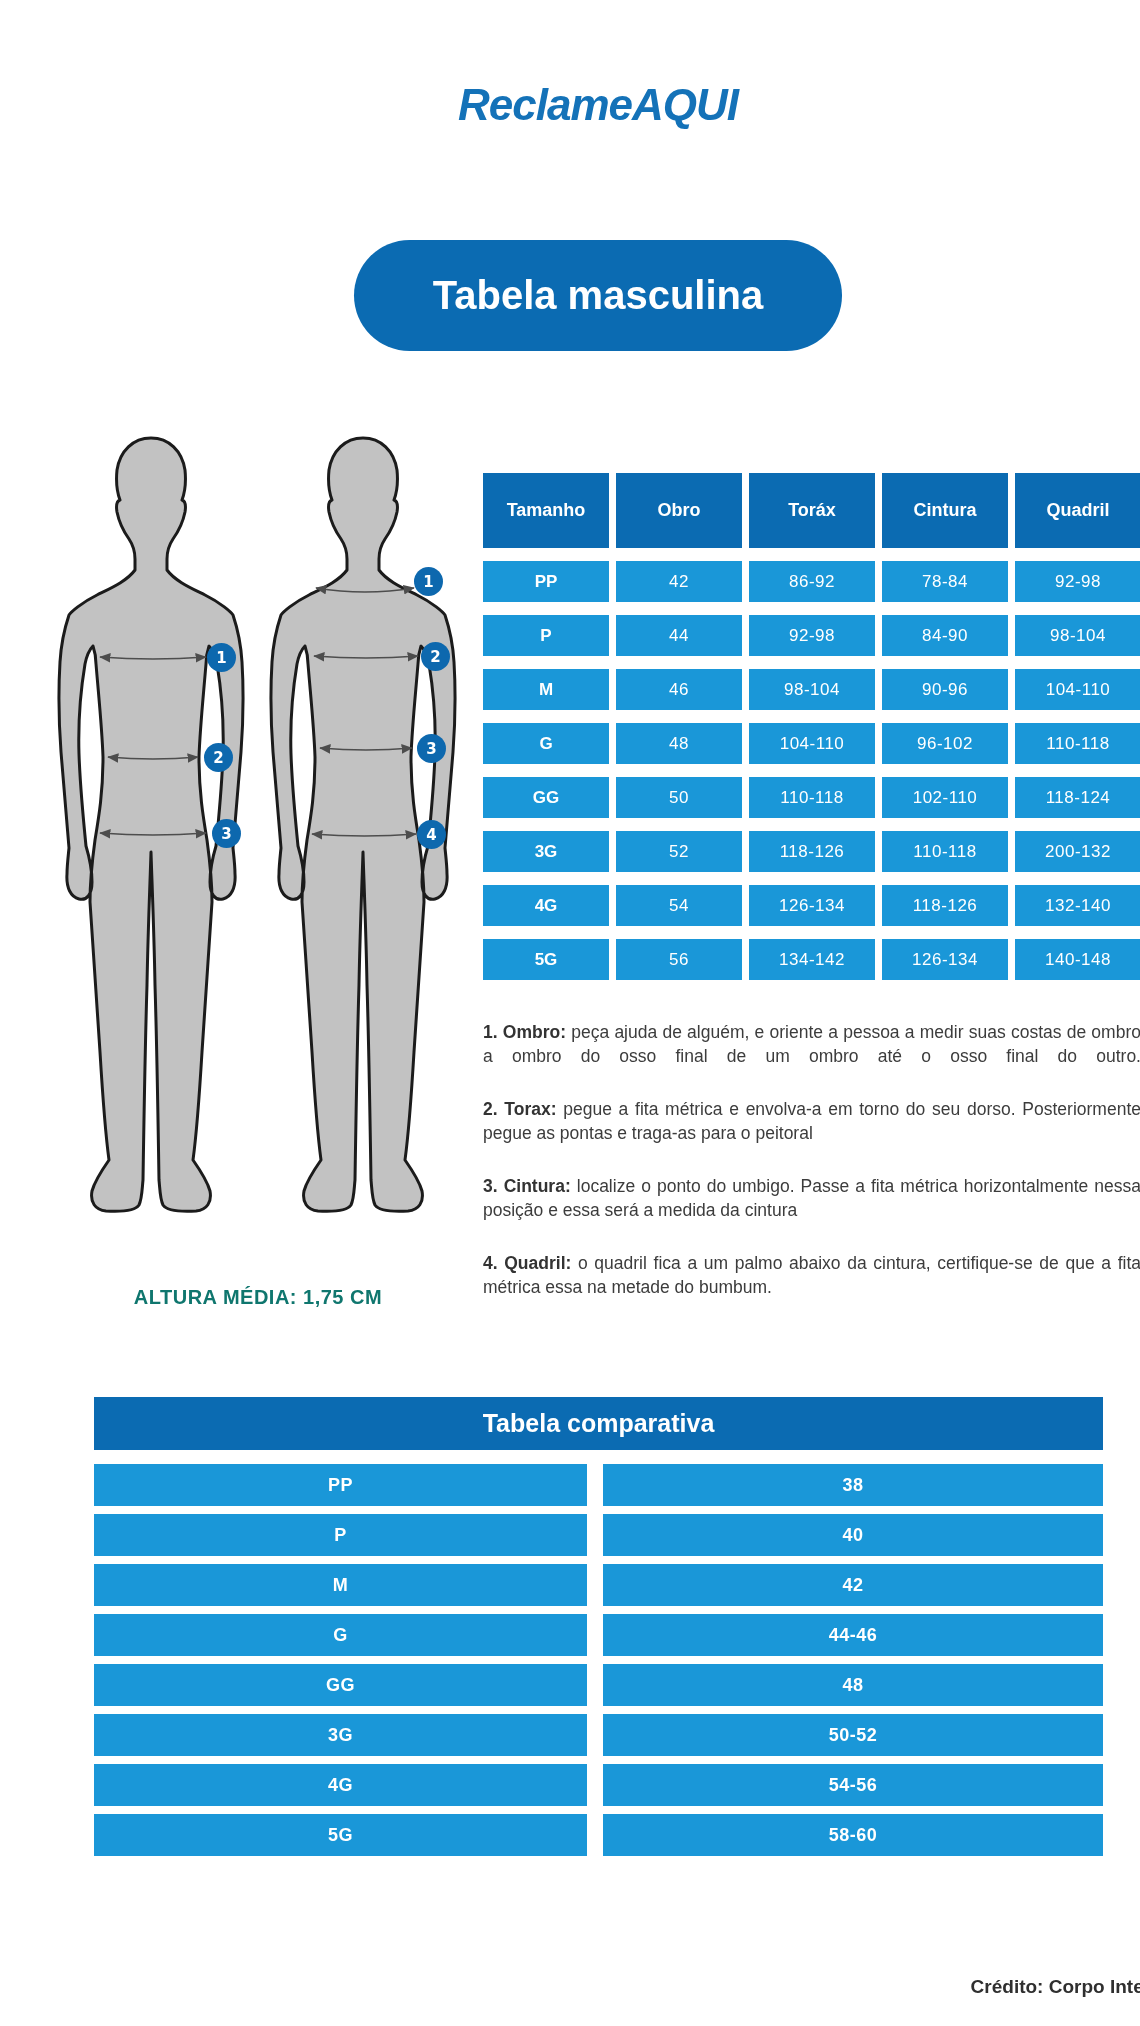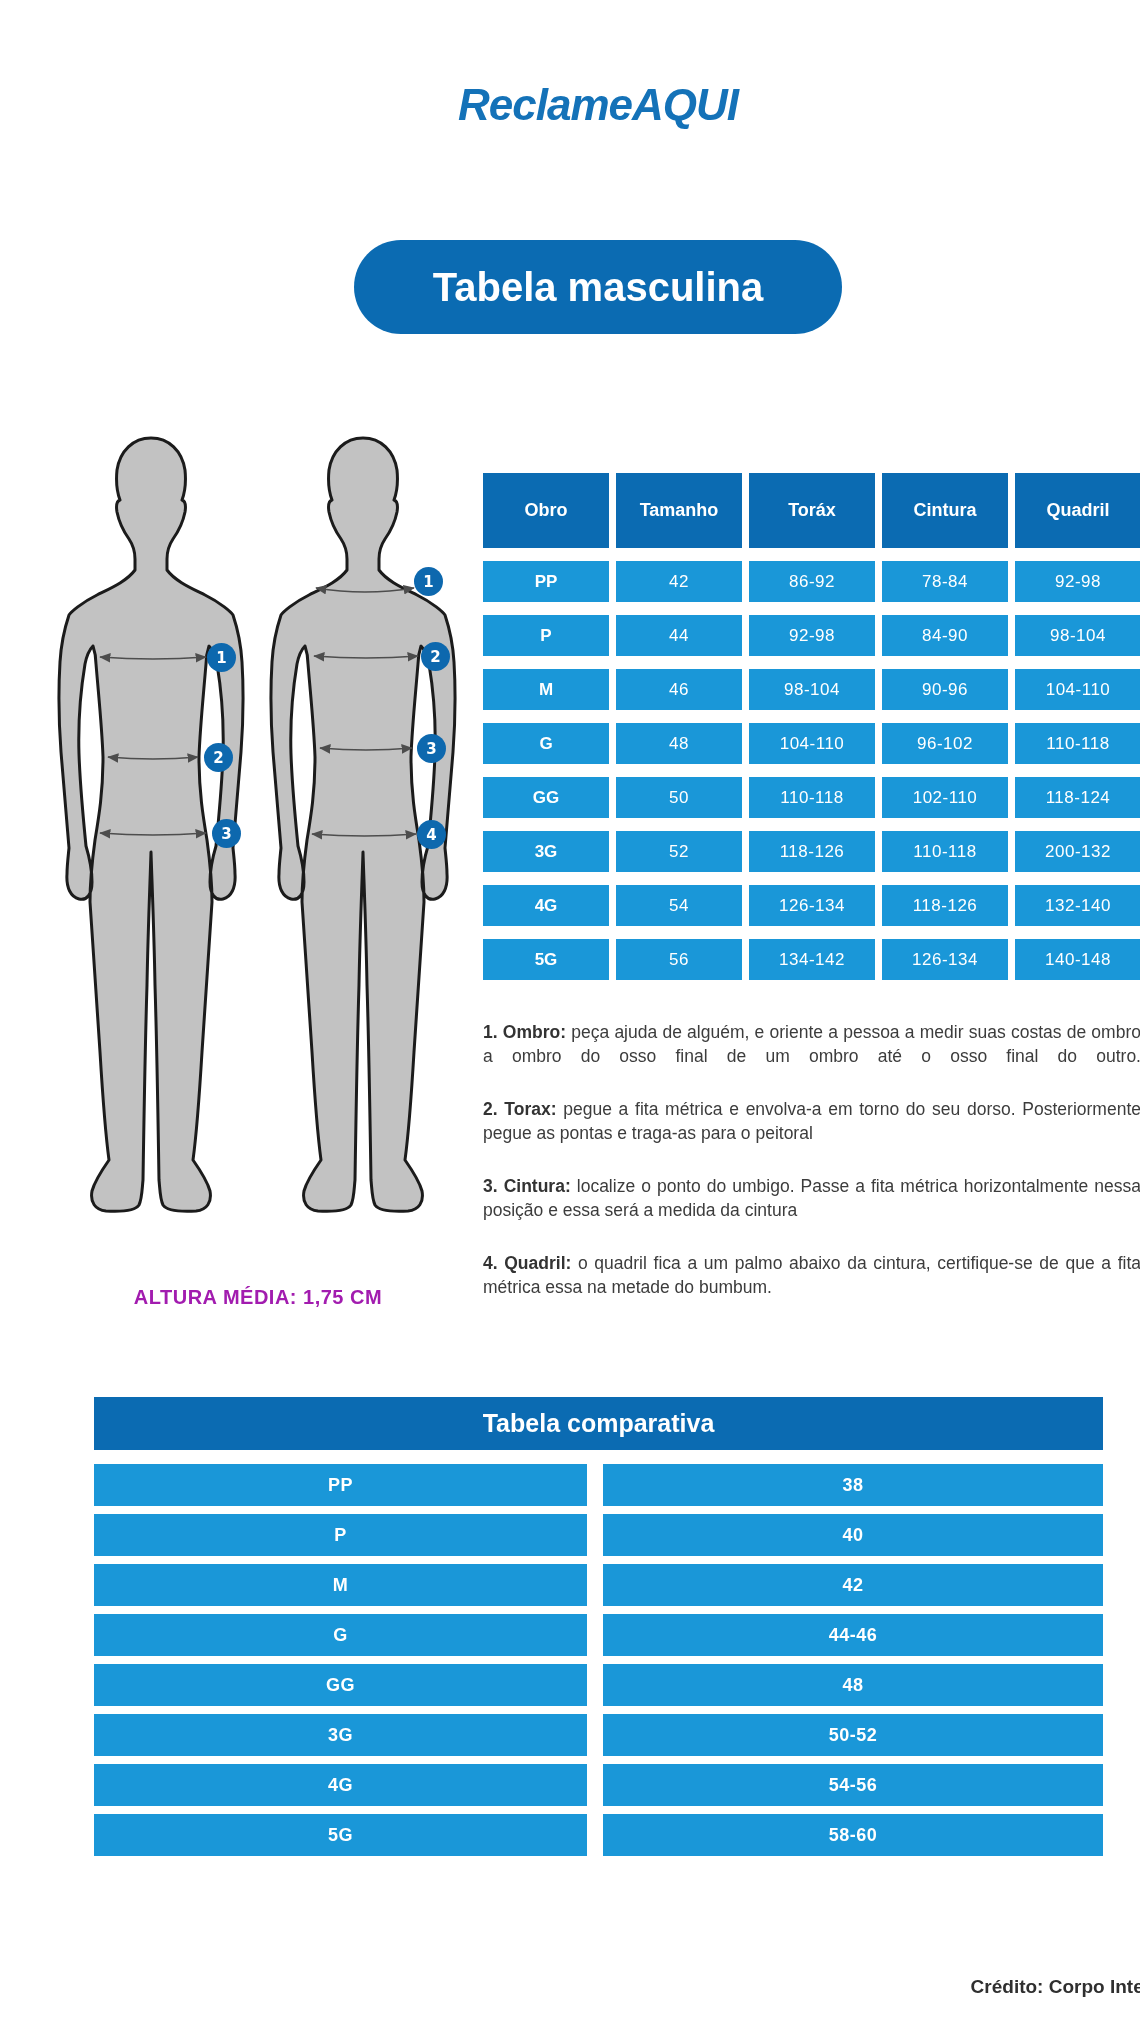--- a/index.html
+++ b/index.html
@@ -9,36 +9,36 @@
     font-family:"Liberation Sans", sans-serif; overflow:hidden;margin-left:28px;
   }
   
   .logo {
     position:absolute; top:80px; left:0; width:1140px;
     text-align:center; font-size:44px; font-weight:bold; font-style:italic;
     letter-spacing:-1px; color:#1472B8;
   }
   
   .pill {
-    position:absolute; left:326px; top:240px; width:488px; height:94px;
+    position:absolute; left:326px; top:240px; width:488px; height:111px;
     background:#0B6BB2; border-radius:56px;
     display:flex; align-items:center; justify-content:center;
   }
   .pill span { color:#ffffff; font-size:40px; font-weight:bold; }
   
   .fig-svg { position:absolute; left:0; top:430px; }
   .mk {
     position:absolute; width:29px; height:29px; border-radius:50%;
     background:#0D68AE; color:#ffffff; font-size:15px; font-weight:bold;
     display:flex; align-items:center; justify-content:center;
     font-family:"DejaVu Sans", sans-serif;
   }
   .alt-media {
     position:absolute; left:30px; top:1286px; width:400px; text-align:center;
-    font-size:20px; font-weight:bold; color:#a21caf; letter-spacing:0.5px;
+    font-size:20px; font-weight:bold; color:#0f766e; letter-spacing:0.5px;
   }
   
   .size-table {
     position:absolute; left:455px; top:473px; width:658px;
     display:grid; grid-template-columns:repeat(5,126px);
     grid-template-rows:75px repeat(8,41px); gap:13px 7px;
   }
   .size-table .h {
     background:#0B6BB2; color:#fff; font-size:18px; font-weight:bold;
     display:flex; align-items:center; justify-content:center;
@@ -136,22 +136,22 @@
   <div class="mk" style="left:176px; top:743px;">2</div>
   <div class="mk" style="left:184px; top:819px;">3</div>
   <div class="mk" style="left:386px; top:567px;">1</div>
   <div class="mk" style="left:393px; top:642px;">2</div>
   <div class="mk" style="left:389px; top:734px;">3</div>
   <div class="mk" style="left:389px; top:820px;">4</div>
 
   <div class="alt-media">ALTURA MÉDIA:  1,75 CM</div>
 
   <div class="size-table">
+    <div class="h">Tamanho</div>
     <div class="h">Obro</div>
-    <div class="h">Tamanho</div>
     <div class="h">Toráx</div>
     <div class="h">Cintura</div>
     <div class="h">Quadril</div>
 
     <div class="c sz">PP</div>
     <div class="c">42</div>
     <div class="c">86-92</div>
     <div class="c">78-84</div>
     <div class="c">92-98</div>
 

